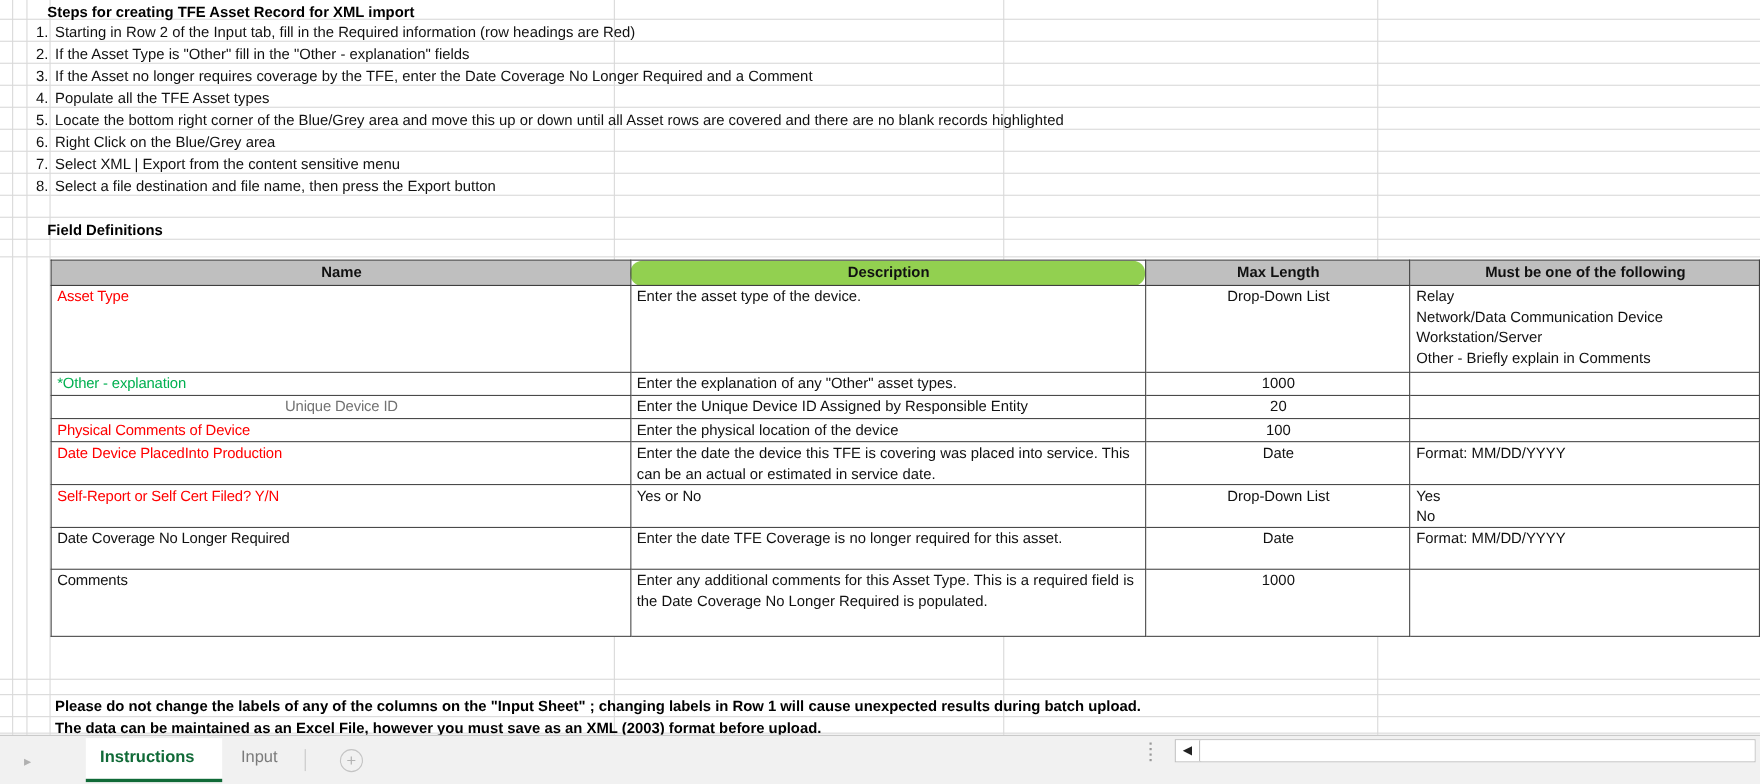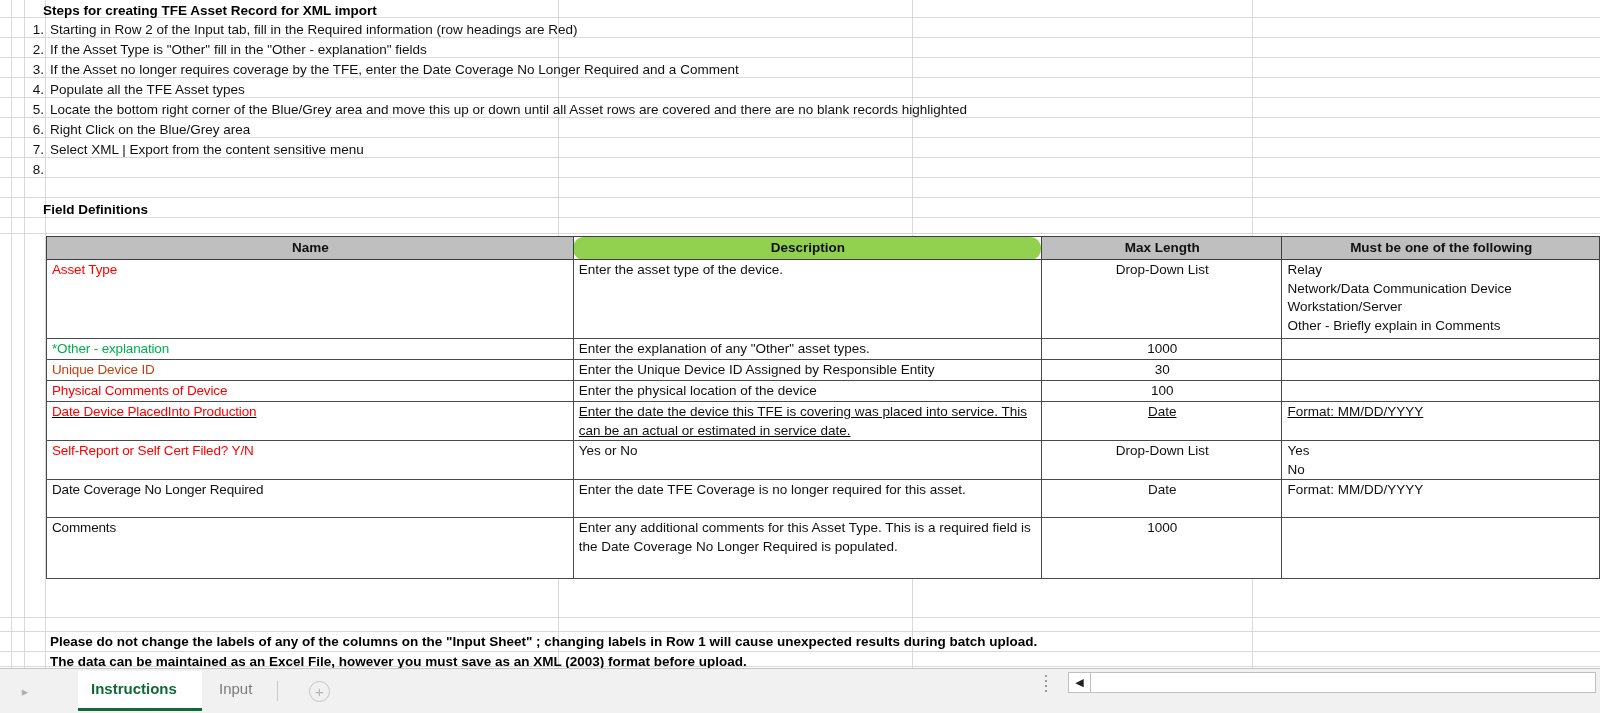--- a/index.html
+++ b/index.html
@@ -127,20 +127,21 @@
   <div class="cell num" style="left:24px;top:100px;width:20px;">5.</div>
   <div class="cell" style="left:50px;top:100px;">Locate the bottom right corner of the Blue/Grey area and move this up or down until all Asset rows are covered and there are no blank records highlighted</div>
 
   <div class="cell num" style="left:24px;top:120px;width:20px;">6.</div>
   <div class="cell" style="left:50px;top:120px;">Right Click on the Blue/Grey area</div>
 
   <div class="cell num" style="left:24px;top:140px;width:20px;">7.</div>
   <div class="cell" style="left:50px;top:140px;">Select XML | Export from the content sensitive menu</div>
 
   <div class="cell num" style="left:24px;top:160px;width:20px;">8.</div>
+  <div class="cell" style="left:50px;top:160px;">Select a file destination and file name, then press the Export button</div>
 
   <div class="cell hdrtitle" style="left:2px;top:200px;">Field Definitions</div>
 
   <table class="fdtable">
     <thead>
       <tr>
         <th class="c-name th-name" style="background: rgb(191, 191, 191);">Name</th>
         <th class="c-desc th-desc" style="background: rgb(146, 208, 80);">Description</th>
         <th class="c-max th-max" style="background: rgb(191, 191, 191);">Max Length</th>
         <th class="c-must th-must" style="background: rgb(191, 191, 191);">Must be one of the following</th>
@@ -156,32 +157,32 @@
 Workstation/Server
 Other - Briefly explain in Comments</td>
       </tr>
       <tr style="height:21px;">
         <td class="c-name nm green" style="color: rgb(0, 176, 80);">*Other - explanation</td>
         <td class="c-desc">Enter the explanation of any "Other" asset types.</td>
         <td class="c-max">1000</td>
         <td class="c-must pre" style="white-space: pre-line;"></td>
       </tr>
       <tr style="height:21px;">
-        <td class="c-name nm red" style="color: #c2410c;">Unique Device ID</td>
+        <td class="c-name nm red" style="color: #737373; text-align: center;">Unique Device ID</td>
         <td class="c-desc">Enter the Unique Device ID  Assigned by Responsible Entity</td>
-        <td class="c-max">30</td>
+        <td class="c-max">20</td>
         <td class="c-must pre" style="white-space: pre-line;"></td>
       </tr>
       <tr style="height:21px;">
         <td class="c-name nm red" style="color: rgb(255, 0, 0);">Physical Comments of Device</td>
         <td class="c-desc">Enter the physical location of the device</td>
         <td class="c-max">100</td>
         <td class="c-must pre" style="white-space: pre-line;"></td>
       </tr>
-      <tr style="height:38px;text-decoration:underline;">
+      <tr style="height:38px;">
         <td class="c-name nm red" style="color: rgb(255, 0, 0);">Date Device PlacedInto Production</td>
         <td class="c-desc">Enter the date the device this TFE is covering was placed into service.  This can be an actual or estimated in service date.</td>
         <td class="c-max">Date</td>
         <td class="c-must pre" style="white-space: pre-line;">Format: MM/DD/YYYY</td>
       </tr>
       <tr style="height:39px;padding-left:32px;">
         <td class="c-name nm red" style="color: rgb(255, 0, 0);">Self-Report or Self Cert Filed? Y/N</td>
         <td class="c-desc">Yes or No</td>
         <td class="c-max">Drop-Down List</td>
         <td class="c-must pre" style="white-space: pre-line;">Yes

